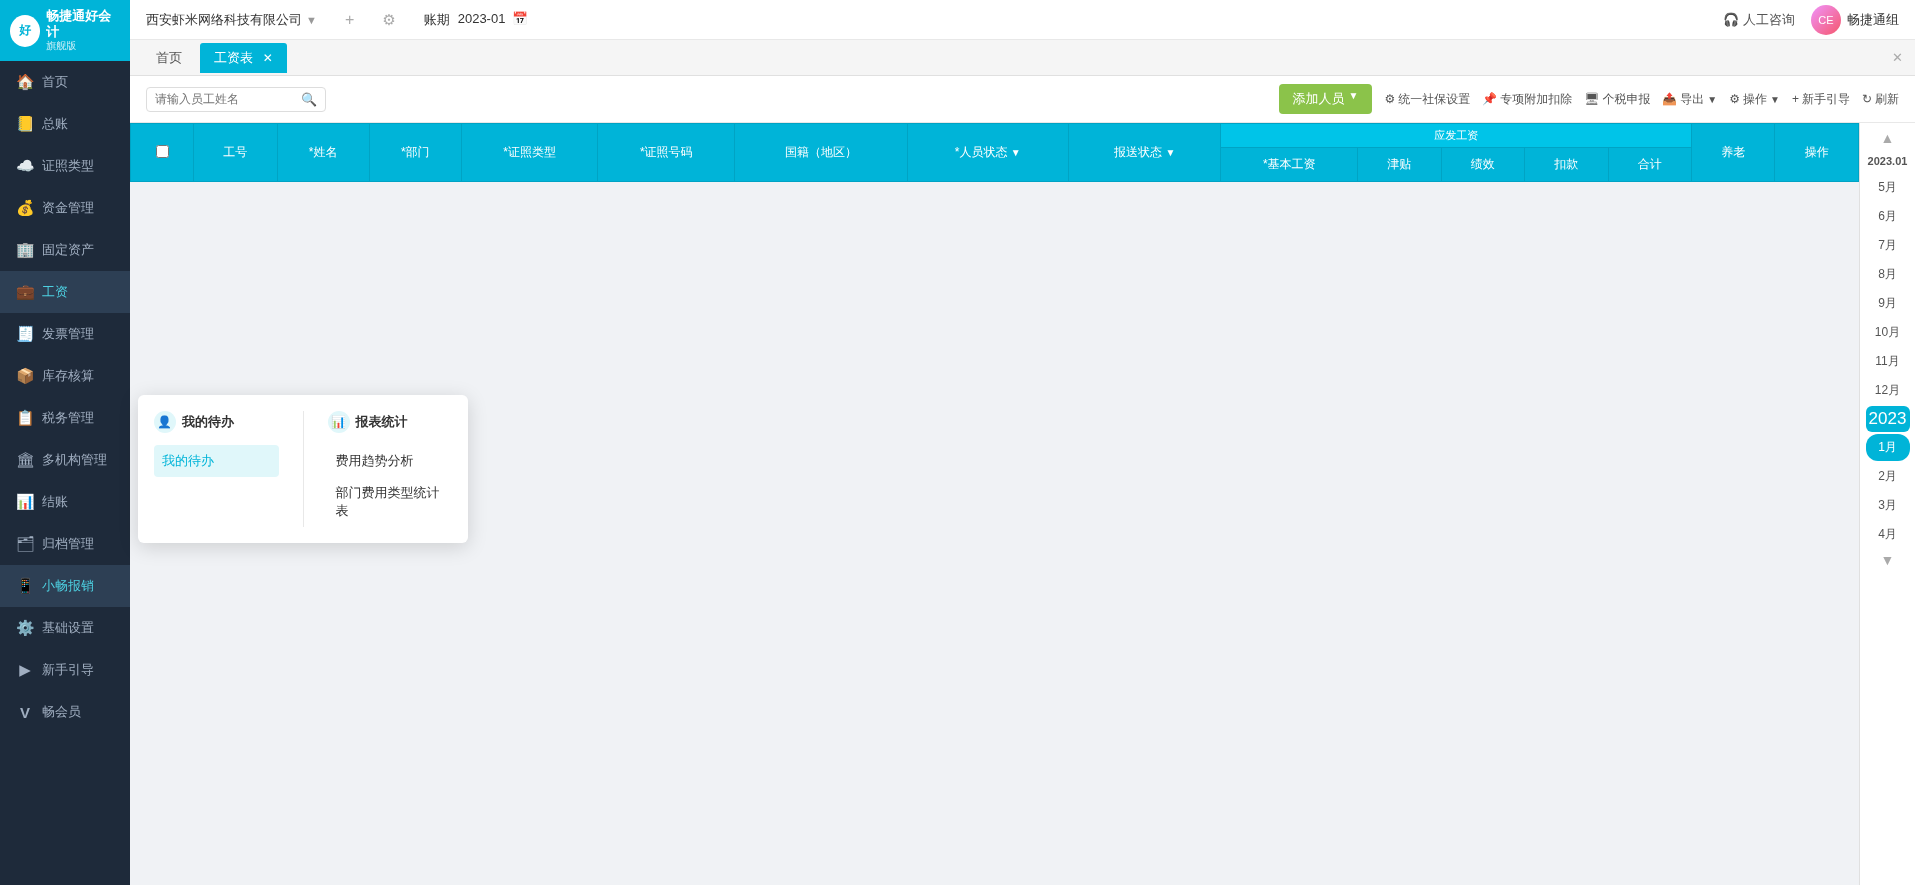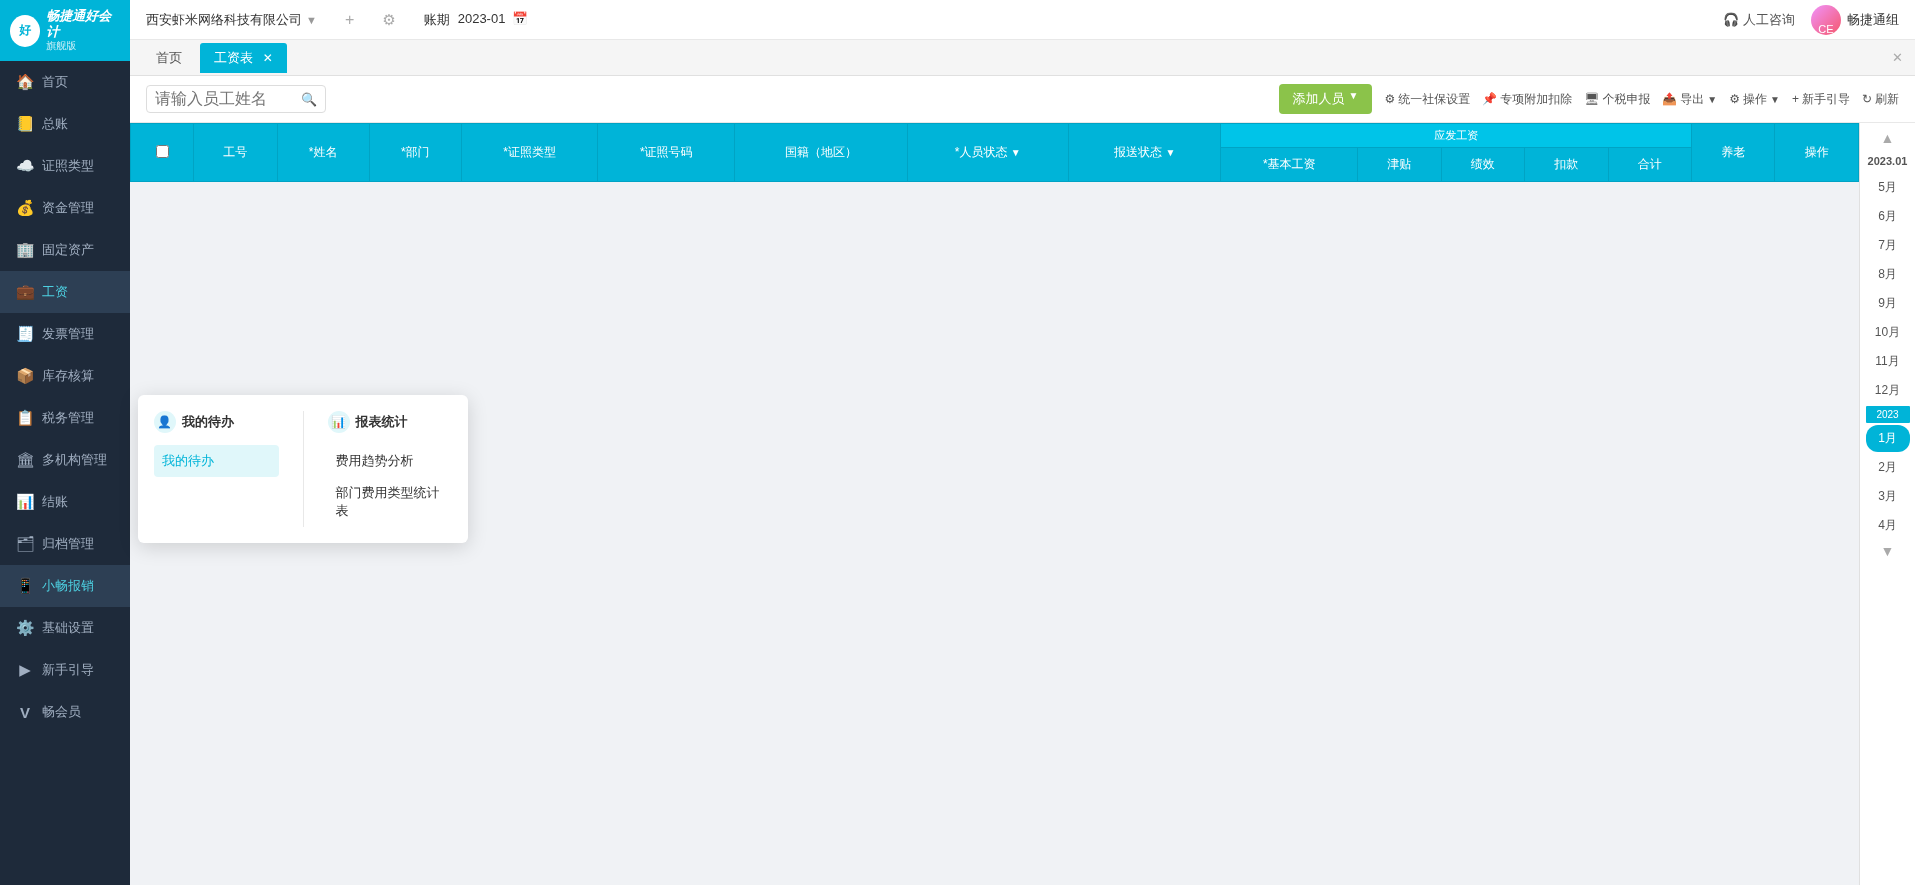--- a/index.html
+++ b/index.html
@@ -22,21 +22,21 @@
       gap: 6px;
       cursor: pointer;
     }
     .logo-icon {
       width: 32px; height: 32px;
       background: white;
       border-radius: 50%;
       display: flex; align-items: center; justify-content: center;
       font-size: 12px; color: #00b4d8; font-weight: bold;
     }
-    .logo-text { color: white; font-size: 13px; font-weight: bold; line-height: 1.2; font-style: italic; }
+    .logo-text { color: white; font-size: 13px; font-weight: bold; line-height: 1.2; }
     .logo-sub { font-size: 10px; color: rgba(255,255,255,0.8); }
     .sidebar-nav { flex: 1; overflow-y: auto; }
     .sidebar-item {
       display: flex; align-items: center; gap: 8px;
       padding: 12px 16px;
       color: #a0aec0;
       cursor: pointer;
       transition: background 0.2s;
     }
     .sidebar-item:hover, .sidebar-item.active { background: #2d3f54; color: white; }
@@ -65,21 +65,21 @@
       align-items: center;
       gap: 4px;
       cursor: pointer;
     }
     .topbar-actions { margin-left: auto; display: flex; align-items: center; gap: 16px; }
     .topbar-period { font-size: 13px; color: #333; display: flex; gap: 4px; }
     .topbar-btn { font-size: 13px; color: #555; cursor: pointer; display: flex; align-items: center; gap: 3px; }
     .user-avatar {
       width: 30px; height: 30px; border-radius: 50%;
       background: linear-gradient(135deg, #f093fb, #f5576c);
-      display: flex; align-items: flex-end; justify-content: center;
+      display: flex; align-items: center; justify-content: center;
       color: white; font-size: 11px;
     }
     .user-name { font-size: 13px; color: #333; }
 
     
     .tabbar {
       background: #f5f5f5;
       height: 36px;
       display: flex;
       align-items: center;
@@ -116,21 +116,21 @@
       align-items: center;
       border: 1px solid #ddd;
       border-radius: 4px;
       padding: 4px 8px;
       gap: 6px;
       width: 180px;
     }
     .search-box input {
       border: none;
       outline: none;
-      font-size: 16px;
+      font-size: 12px;
       color: #666;
       width: 140px;
       background: transparent;
     }
     .toolbar-right { margin-left: auto; display: flex; align-items: center; gap: 12px; }
     .btn-add {
       background: #8bc34a;
       color: white;
       border: none;
       border-radius: 4px;
@@ -230,22 +230,22 @@
       margin: 1px 0;
     }
     .month-item.active {
       background: #00b4d8;
       color: white;
       border-radius: 12px;
     }
     .month-item.year-label {
       background: #00b4d8;
       color: white;
-      border-radius: 1px;
-      font-size: 10px;
+      border-radius: 6px;
+      font-size: 17px;
       padding: 3px 2px;
     }
     .month-nav-btn {
       cursor: pointer;
       color: #aaa;
       font-size: 14px;
       padding: 3px;
     }
 
     

